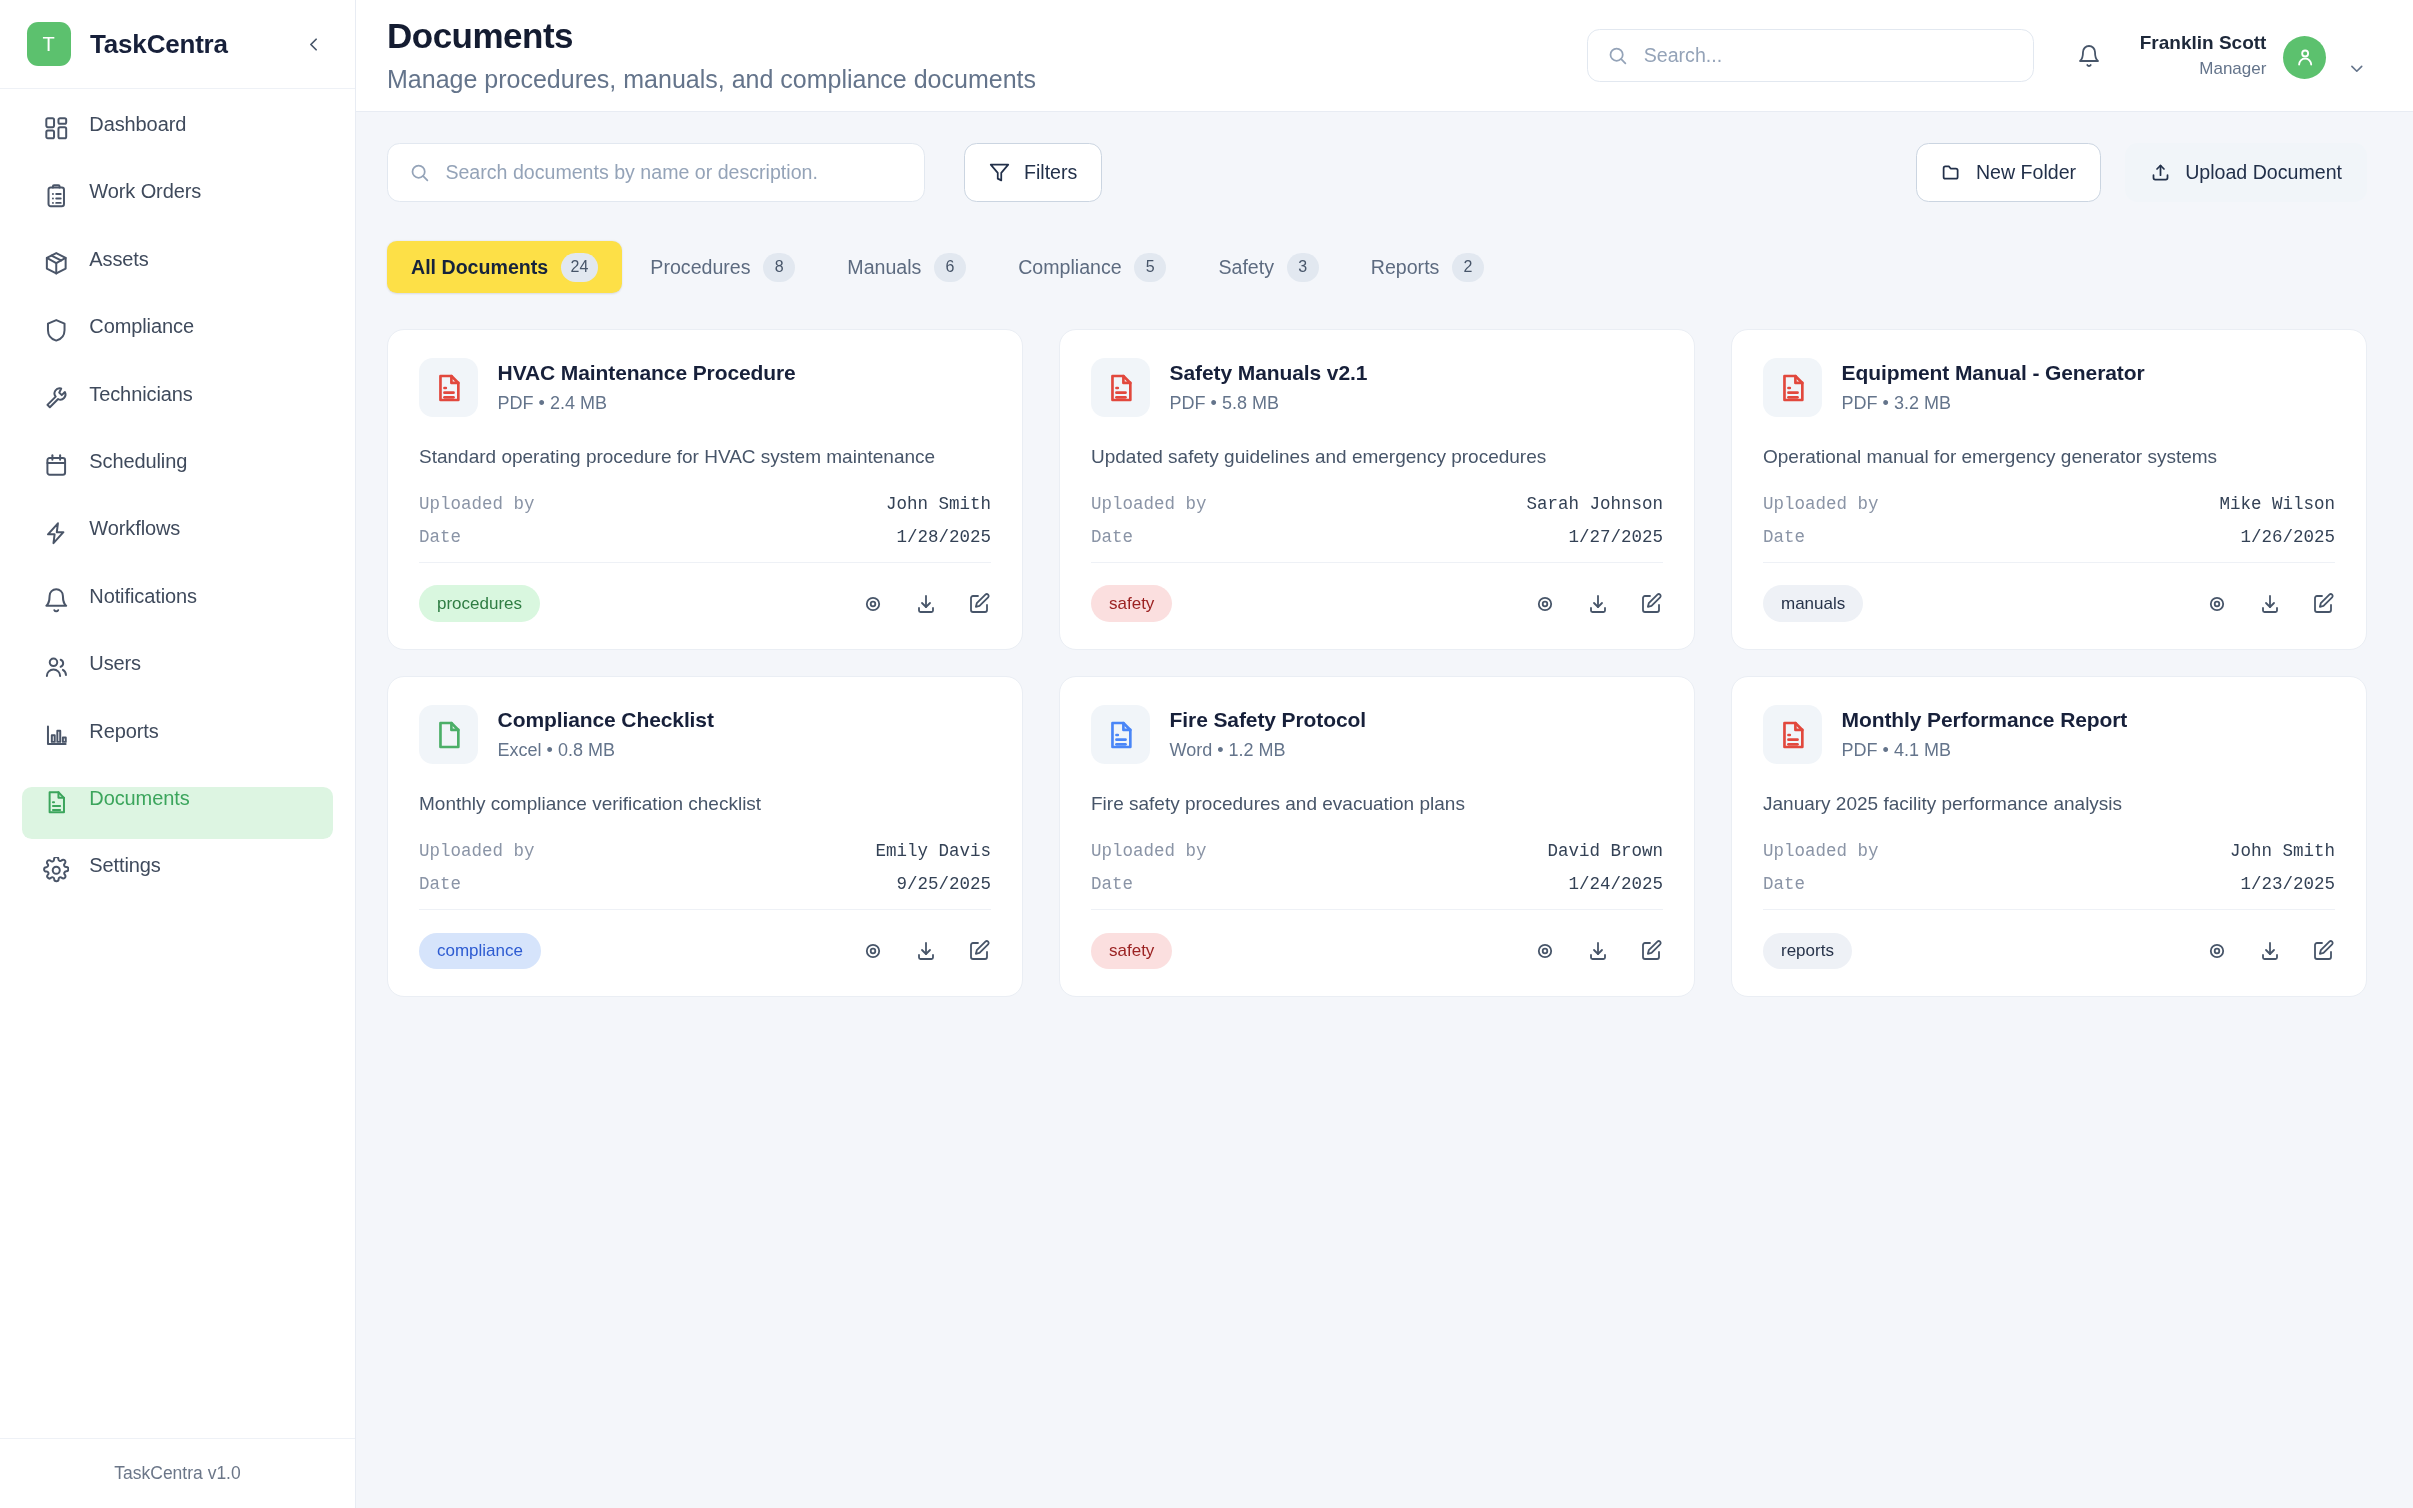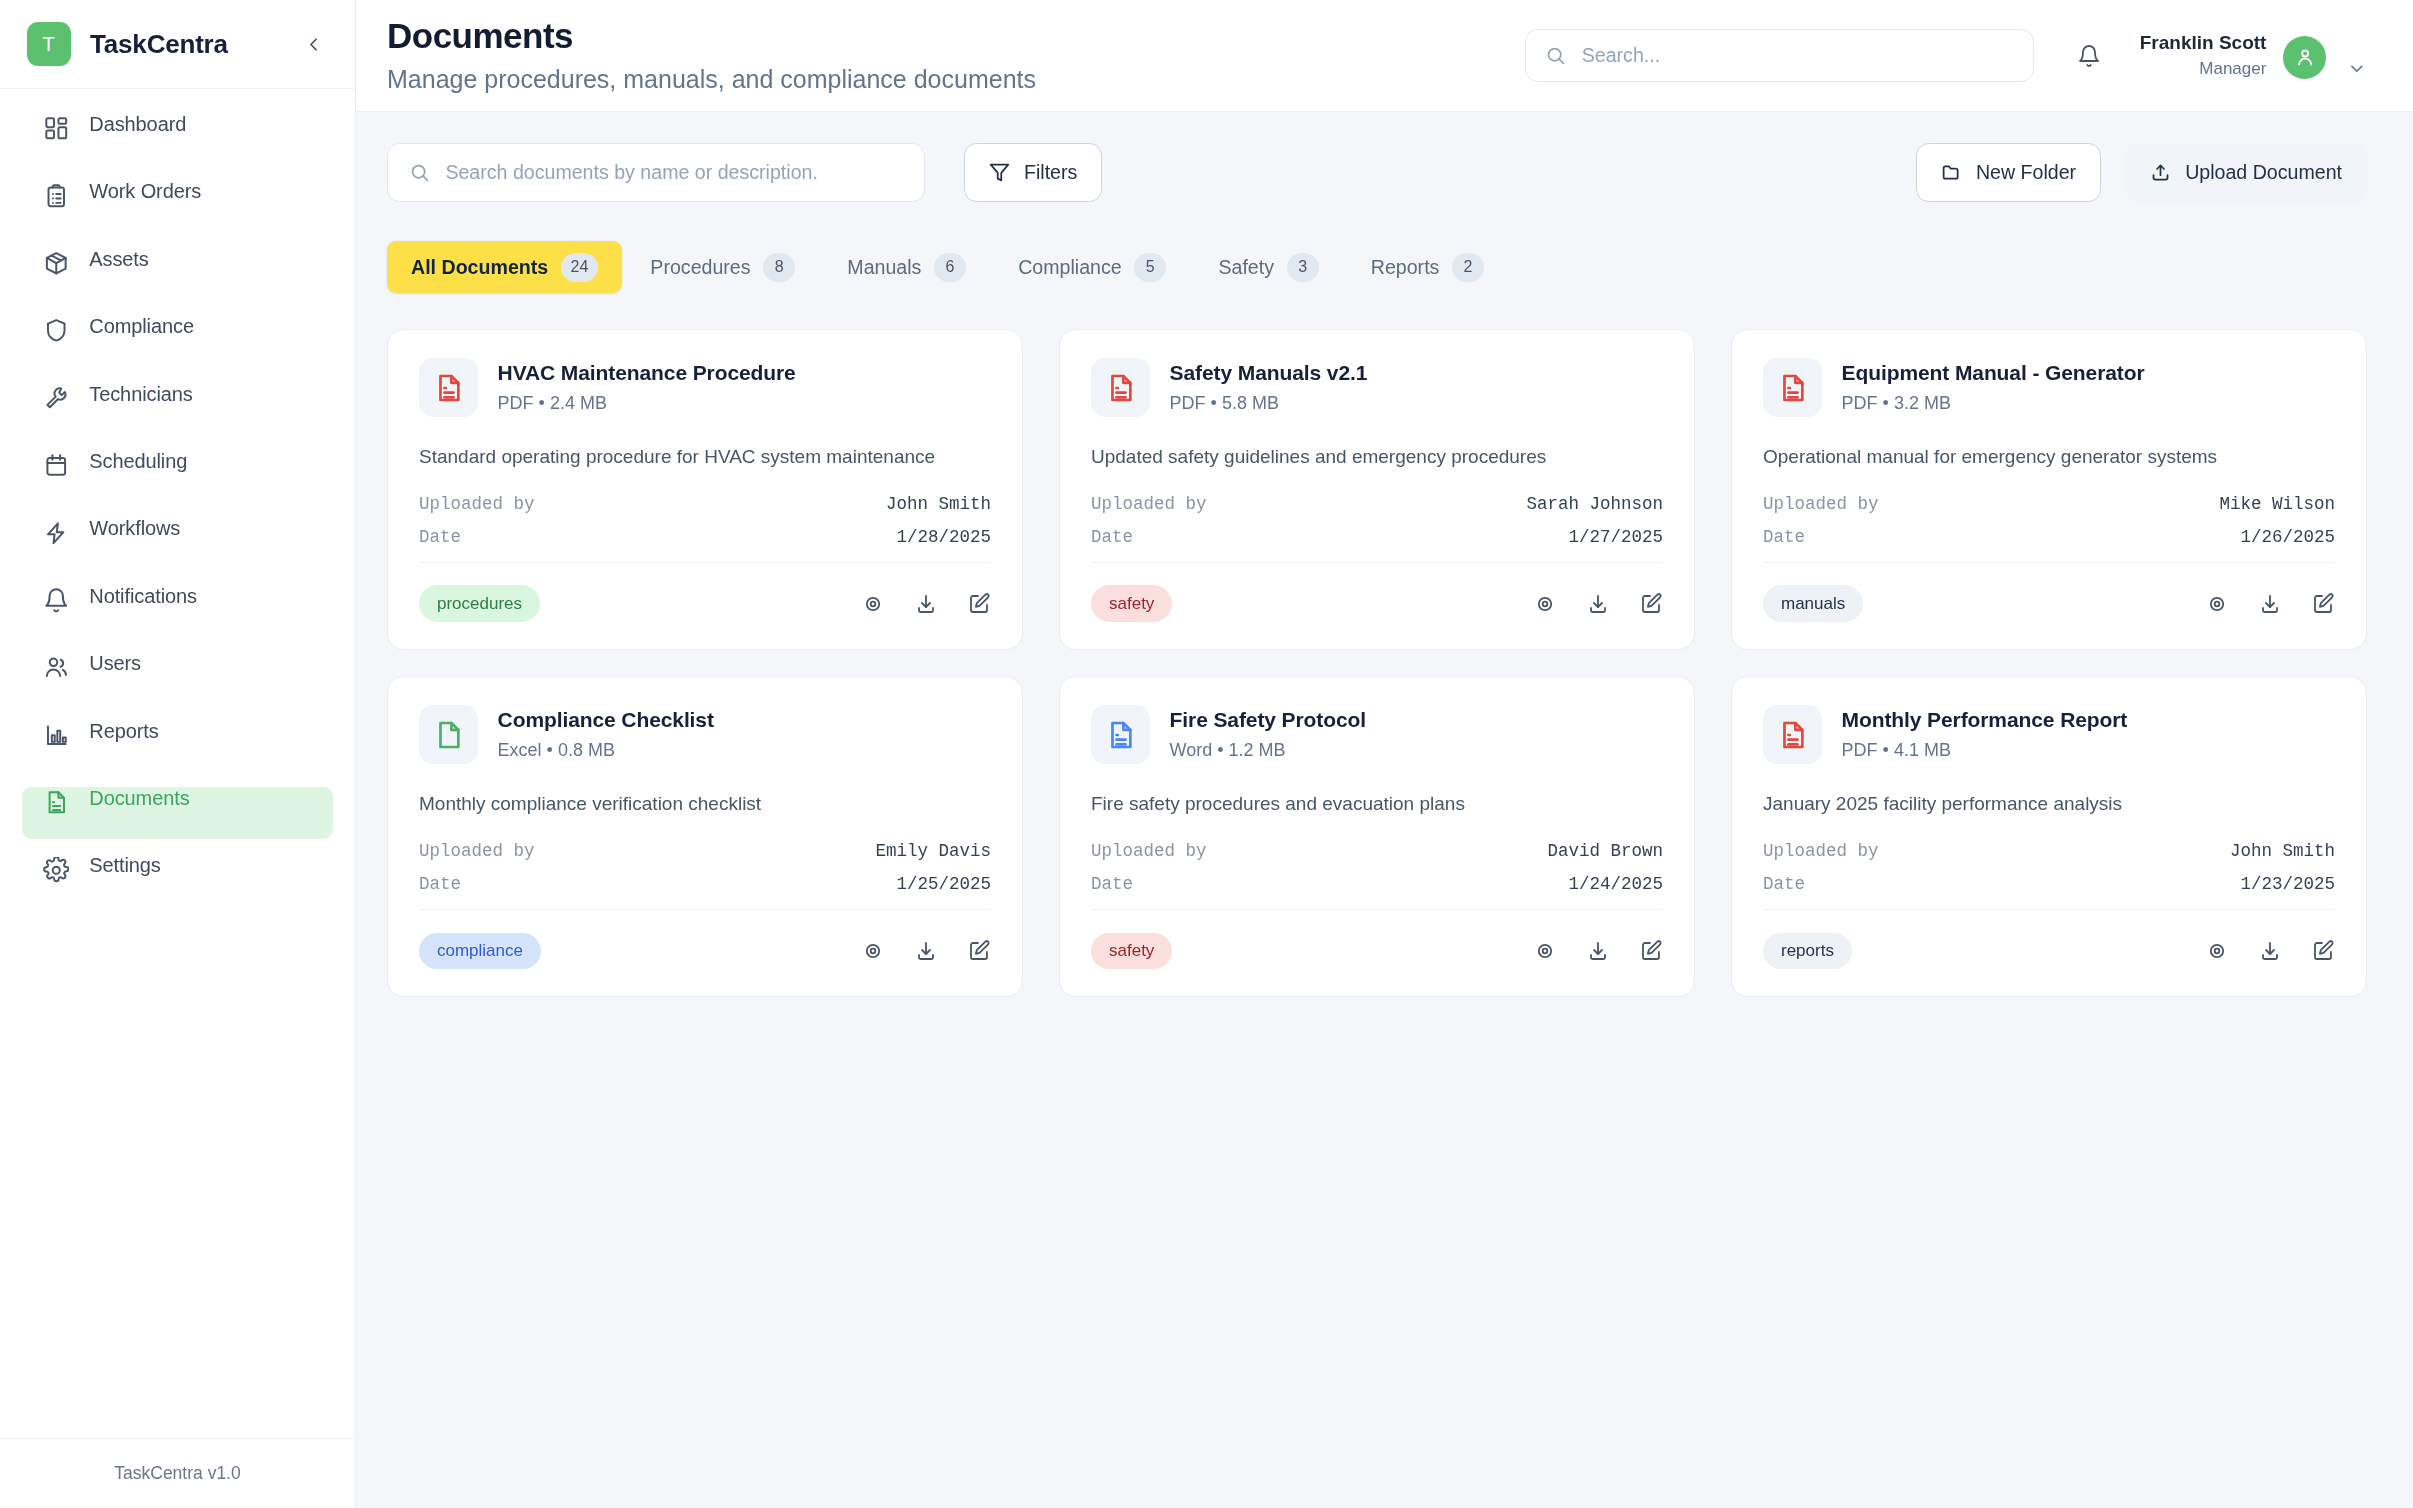--- a/index.html
+++ b/index.html
@@ -78,21 +78,21 @@
   }
   .page-heading { flex: 1; }
   .page-title {
     font-size: 35px; font-weight: bold; color: #141c31;
     letter-spacing: -0.5px; line-height: 1.08;
   }
   .page-subtitle {
     font-size: 25px; color: #64748b; margin-top: 9.8px;
   }
   .topsearch {
-    width: 509px; height: 53px;
+    width: 447px; height: 53px;
     border: 1.4px solid #e2e8f0; border-radius: 12.6px;
     display: flex; align-items: center; padding: 0 19.6px;
     background: #fff;
   }
   .topsearch .si { color: #94a3b8; display: flex; flex: 0 0 auto; }
   .topsearch input {
     border: 0; outline: 0; flex: 1; margin-left: 15.4px;
     font-size: 19.6px; color: #334155;
     font-family: "Liberation Sans", sans-serif;
     background: transparent;
@@ -643,21 +643,21 @@
               </div>
             </div>
             <div class="card-desc">Monthly compliance verification checklist</div>
             <div class="kv">
               <div class="kv-row">
                 <span class="kv-key">Uploaded by</span>
                 <span class="kv-val">Emily Davis</span>
               </div>
               <div class="kv-row">
                 <span class="kv-key">Date</span>
-                <span class="kv-val">1/25/2025</span>
+                <span class="kv-val">9/25/2025</span>
               </div>
             </div>
             <div class="card-sep"></div>
             <div class="card-foot">
               <span class="tag tag-compliance">compliance</span>
               <div class="card-actions">
                 <span class="act">
                   <svg width="24" height="24" viewBox="0 0 24 24" fill="none" stroke="currentColor" stroke-width="1.8" stroke-linecap="round" stroke-linejoin="round">
                     <circle cx="12" cy="12" r="6.2"></circle>
                     <circle cx="12" cy="12" r="2.3"></circle>

